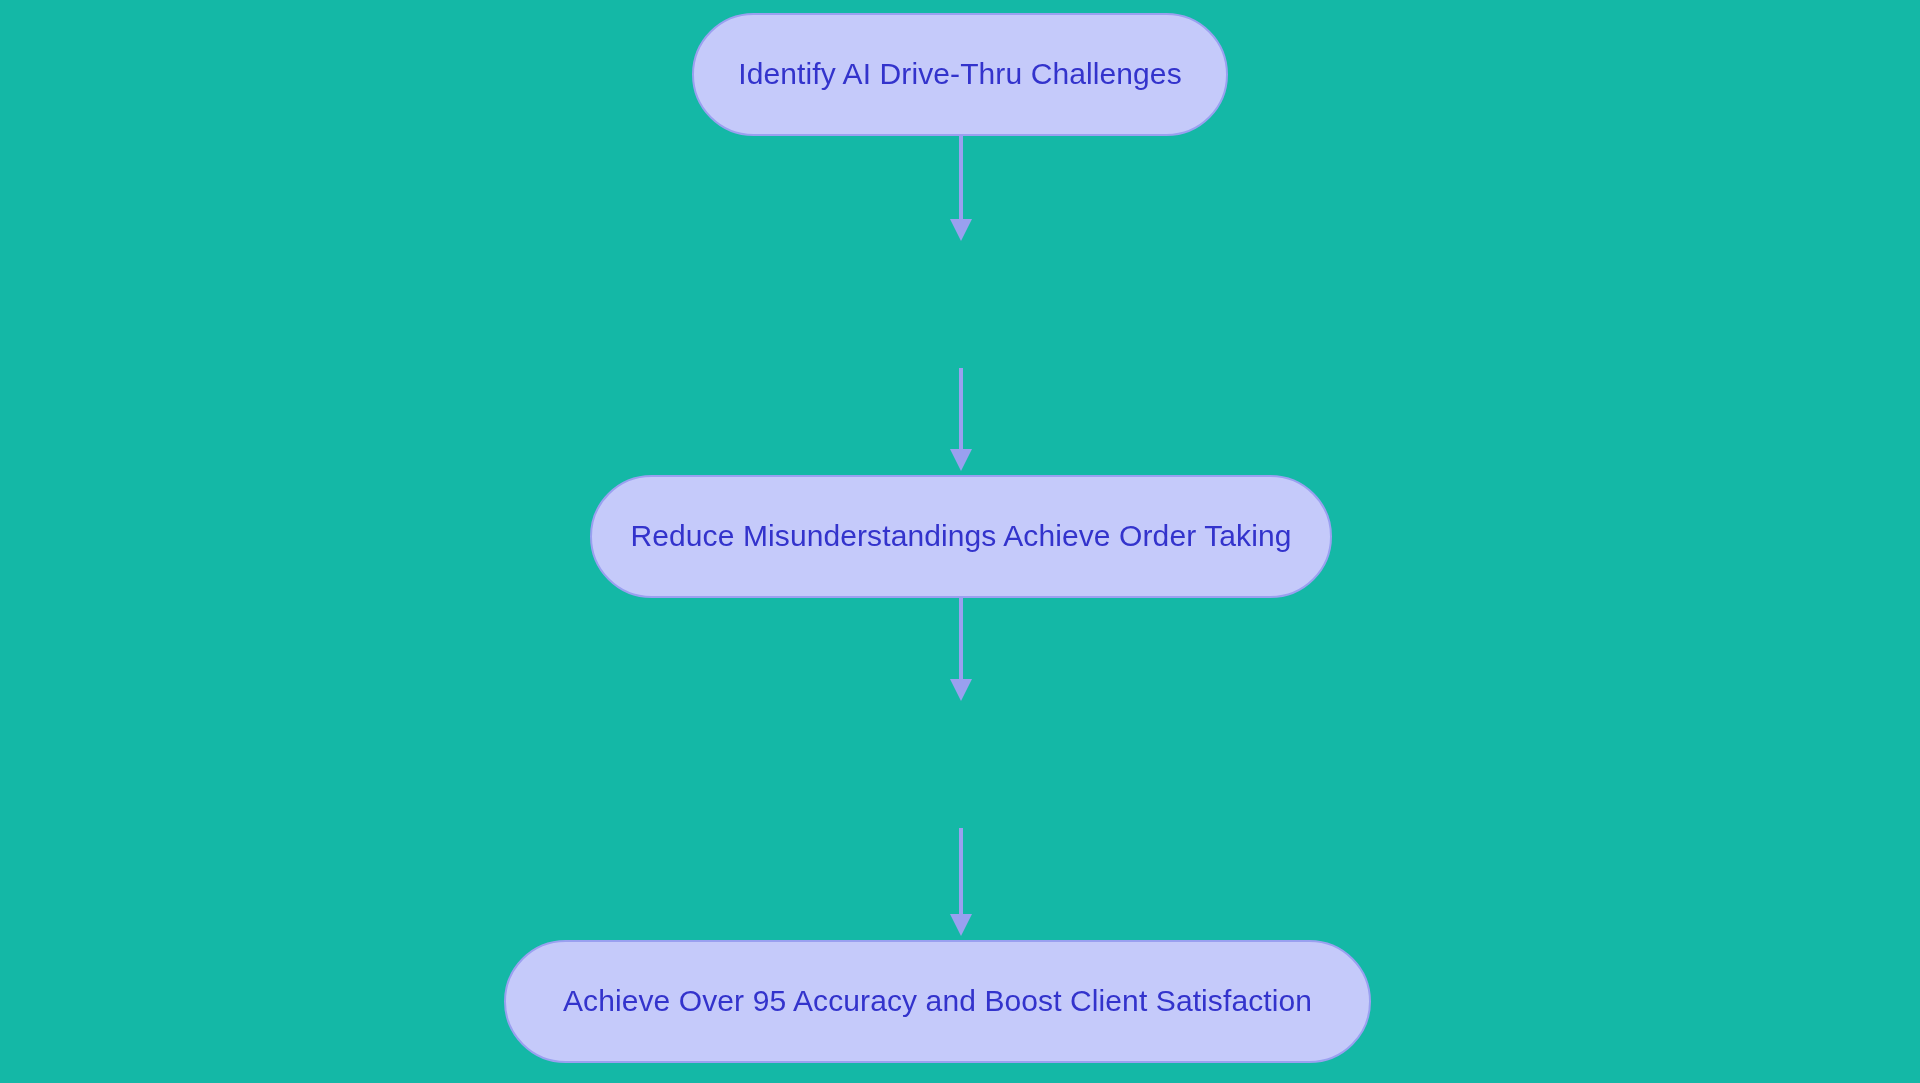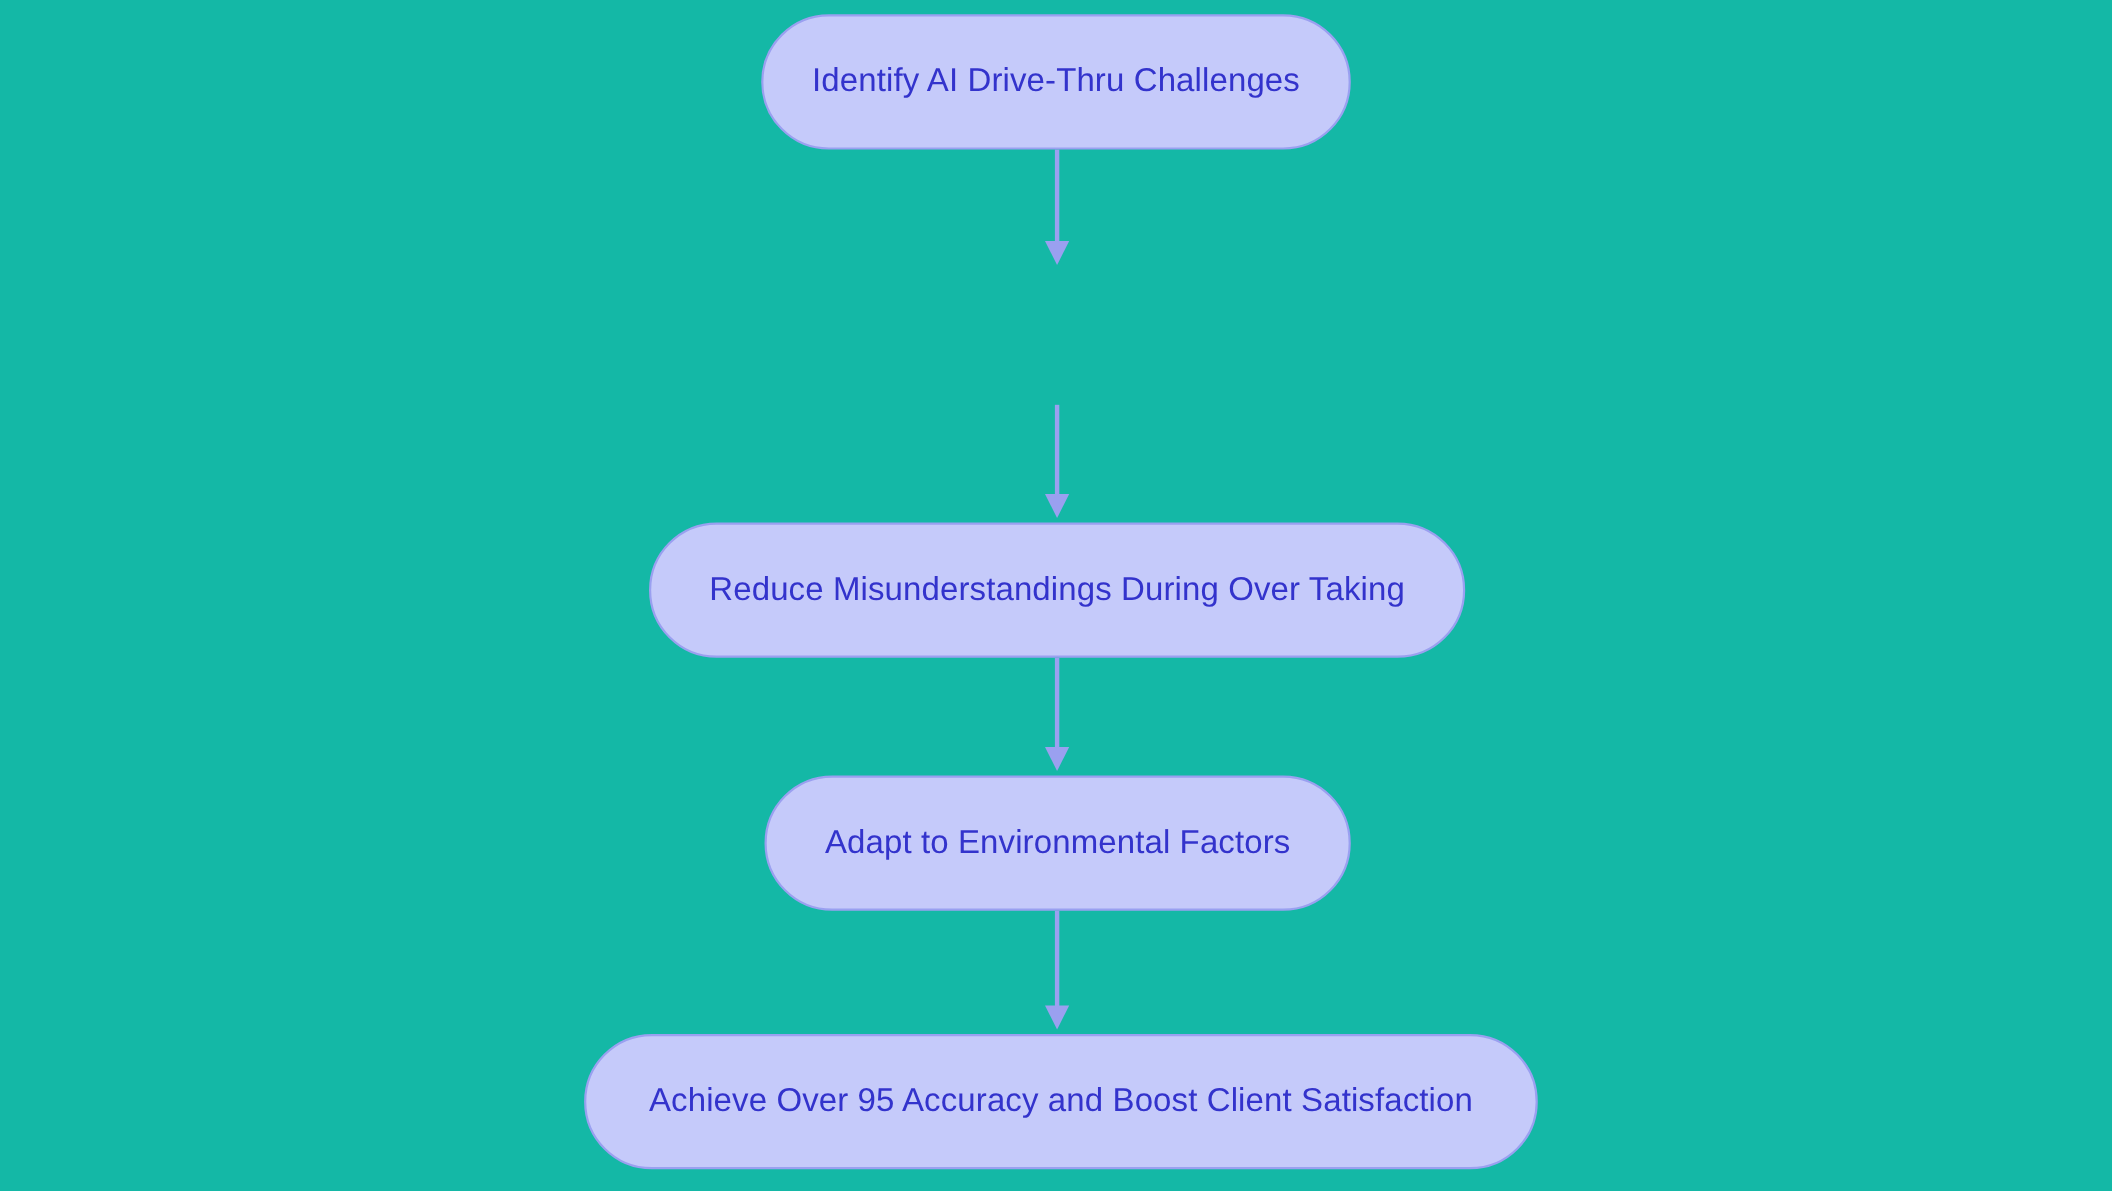--- a/index.html
+++ b/index.html
@@ -90,24 +90,21 @@
       <polygon points="20,108 9,86 31,86" fill="#9aa0f0"></polygon>
     </svg>
   </div>
 
   <div class="flow-node" style="left:692px; top:13px; width:536px;">
     <span class="flow-node-label">Identify AI Drive-Thru Challenges</span>
   </div>
 
 
   <div class="flow-node" style="left:590px; top:475px; width:742px;">
-    <span class="flow-node-label">Reduce Misunderstandings During Over Taking</span>
+    <span class="flow-node-label">Reduce Misunderstandings Achieve Order Taking</span>
   </div>
 
-  <div class="flow-node" style="left:695px; top:705px; width:533px;">
-    <span class="flow-node-label">Adapt to Environmental Factors</span>
-  </div>
 
-  <div class="flow-node" style="left:531px; top:940px; width:867px;justify-content:center;">
+  <div class="flow-node" style="left:504px; top:940px; width:867px;justify-content:center;">
     <span class="flow-node-label">Achieve Over 95 Accuracy and Boost Client Satisfaction</span>
   </div>
 
 </div>
 
 </body></html>

